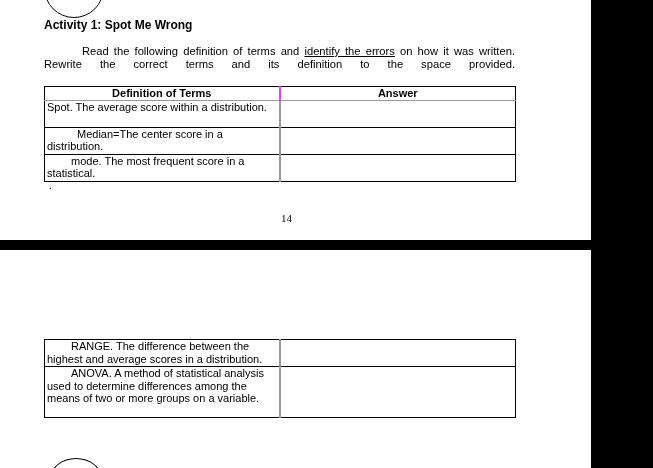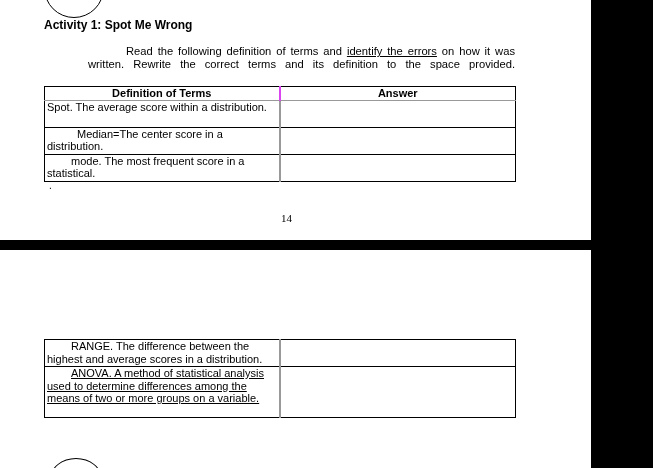--- a/index.html
+++ b/index.html
@@ -3,21 +3,21 @@
 <meta charset="utf-8">
 <style>
   html, body { margin:0; padding:0; }
   body { width:653px; height:468px; position:relative; overflow:hidden; background:#fff;
          font-family:"Liberation Sans", sans-serif; color:#000; }
   .abs { position:absolute; }
   .logo-top { left:44px; top:-42px; width:58px; height:58px; border:1.3px solid #000; border-radius:50%; }
   .logo-bot { left:50px; top:458px; width:50px; height:40px; border:1.3px solid #000; border-radius:50%; }
   .title { left:44px; top:18px; font-size:12px; font-weight:bold; }
   .instr { left:44px; top:45px; width:471px; font-size:11.2px; line-height:13px; text-align:justify; }
-  .instr .l1 { text-indent:38px; text-align-last:justify;margin-left:44px; }
+  .instr .l1 { text-indent:38px; text-align-last:justify; }
   .instr u { text-decoration:underline; }
   table { position:absolute; border-collapse:collapse; font-size:11px; line-height:12.5px; }
   td, th { border:1px solid #000; padding:0 2px; vertical-align:top; }
   th { font-weight:bold; text-align:center; border-bottom:1.5px solid #999; }
   td.def { width:230px; }
   td.ans { border-left:2px solid #999; width:231px; }
   .ind { padding-left:24px; display:inline-block; }
   .t1 { left:44px; top:86px; width:472px; }
   .t2 { left:44px; top:339px; width:472px; }
   .dot { left:49px; top:180px; font-size:10px; }
@@ -63,19 +63,19 @@
 <div class="abs band"></div>
 <div class="abs rbar"></div>
 
 <table class="t2">
   <tbody>
       <tr style="height:27px">
     <td class="def" style="text-indent: 24px;"><span>RANGE. The difference between the highest and average scores in a distribution.</span></td>
     <td class="ans"></td>
   </tr>
   <tr style="height:51px">
-    <td class="def" style="text-indent: 24px; text-decoration: underline;"><span>ANOVA. A method of statistical analysis used to determine differences among the means of two or more groups on a variable.</span></td>
+    <td class="def" style="text-indent: 24px;"><span>ANOVA. A method of statistical analysis used to determine differences among the means of two or more groups on a variable.</span></td>
     <td class="ans"></td>
   </tr>
 </tbody>
   </table>
 
 <div class="abs logo-bot"></div>
 
 </body></html>

